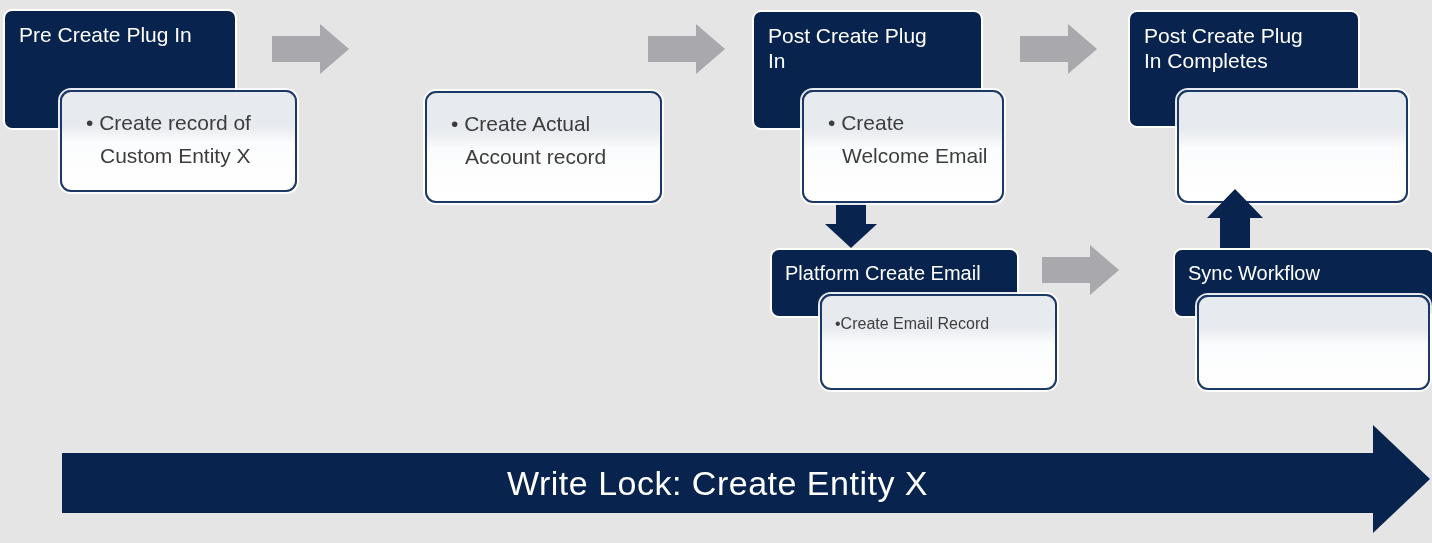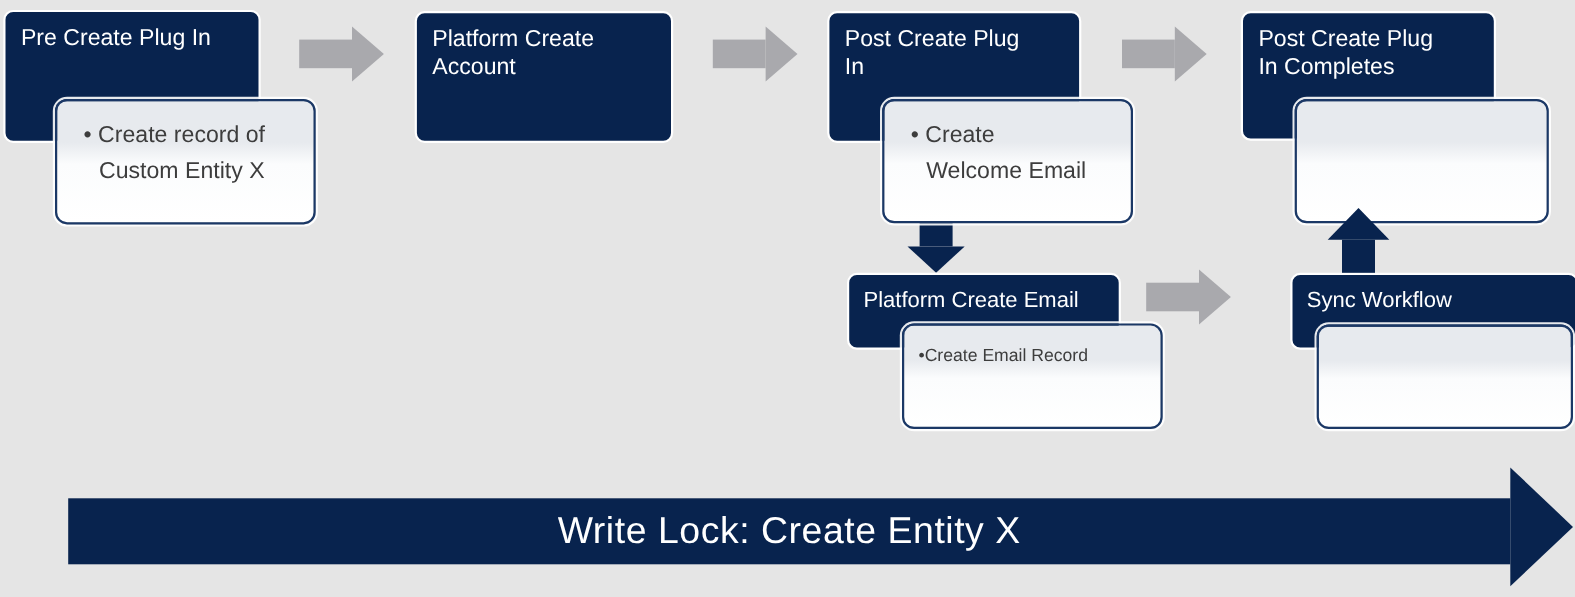--- a/index.html
+++ b/index.html
@@ -99,45 +99,45 @@
   }
 </style>
 </head>
 <body>
 
 <div class="canvas">
 
   <div class="hdr" style="left:3px;top:9px;width:234px;height:121px">
     <div class="hdr-label">Pre Create Plug In</div>
   </div>
-  <div class="sub" style="left:50px;top:90px;width:237px;height:114px">
+  <div class="sub" style="left:60px;top:90px;width:237px;height:102px">
     <div class="sub-text">• Create record of
 Custom Entity X</div>
   </div>
 
   <div class="garrow" style="left:272px;top:24px">
     <div class="g-shaft"></div>
     <div class="g-head"></div>
   </div>
 
-  <div class="hdr" style="left:377px;top:10px;width:235px;height:120px">
-    <div class="hdr-label">Platform Create
-Account</div>
+  <div class="sub" style="left:425px;top:91px;width:237px;height:112px">
+    <div class="sub-text">• Create Actual
+Account record</div>
   </div>
 
   <div class="garrow" style="left:648px;top:24px">
     <div class="g-shaft"></div>
     <div class="g-head"></div>
   </div>
 
   <div class="hdr" style="left:752px;top:10px;width:231px;height:120px">
     <div class="hdr-label">Post Create Plug
 In</div>
   </div>
-  <div class="sub" style="left:802px;top:90px;width:228px;height:113px">
+  <div class="sub" style="left:802px;top:90px;width:202px;height:113px">
     <div class="sub-text">• Create
 Welcome Email</div>
   </div>
 
   <div class="garrow" style="left:1020px;top:24px">
     <div class="g-shaft"></div>
     <div class="g-head"></div>
   </div>
 
   <div class="hdr" style="left:1128px;top:10px;width:232px;height:118px">

